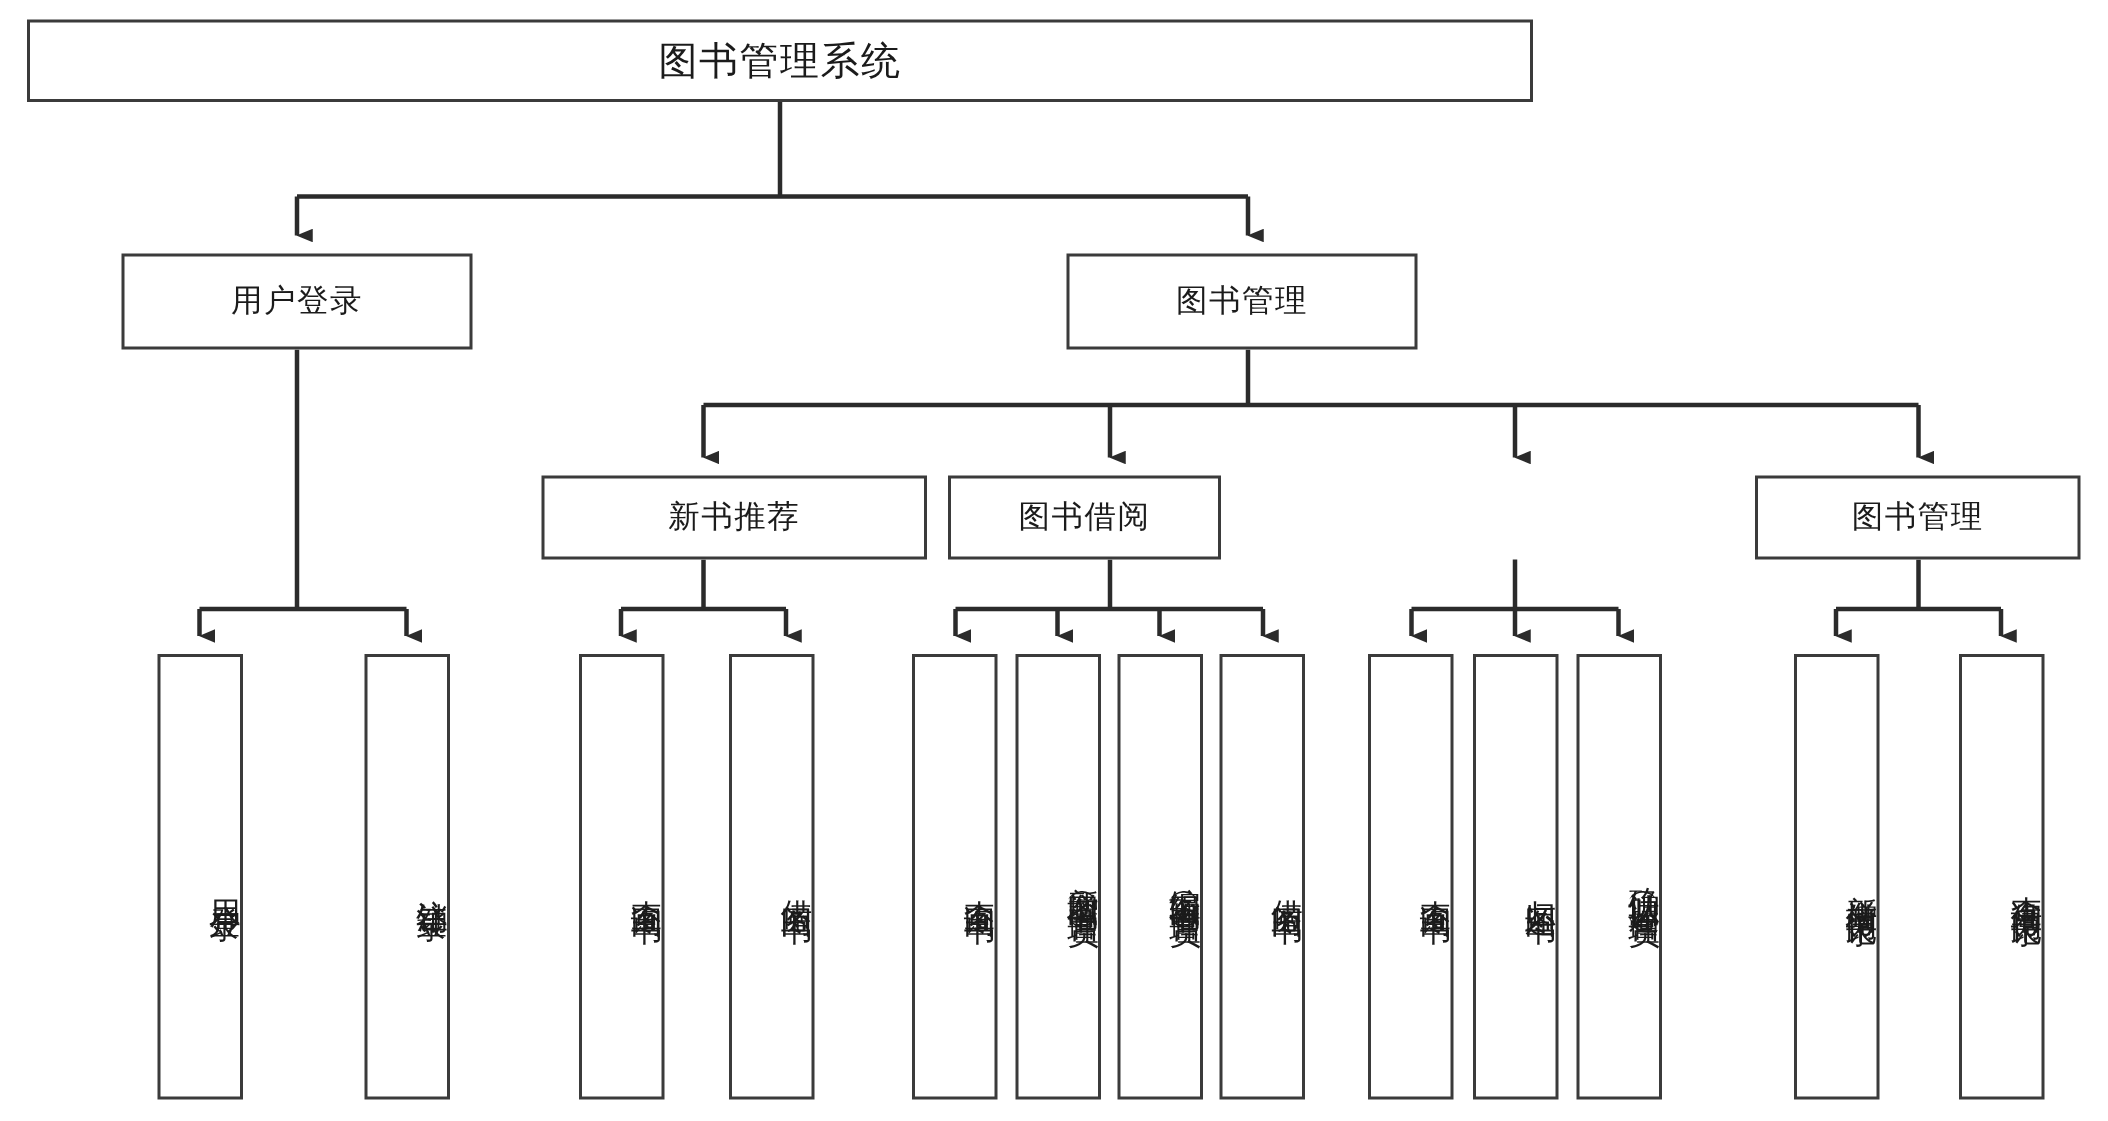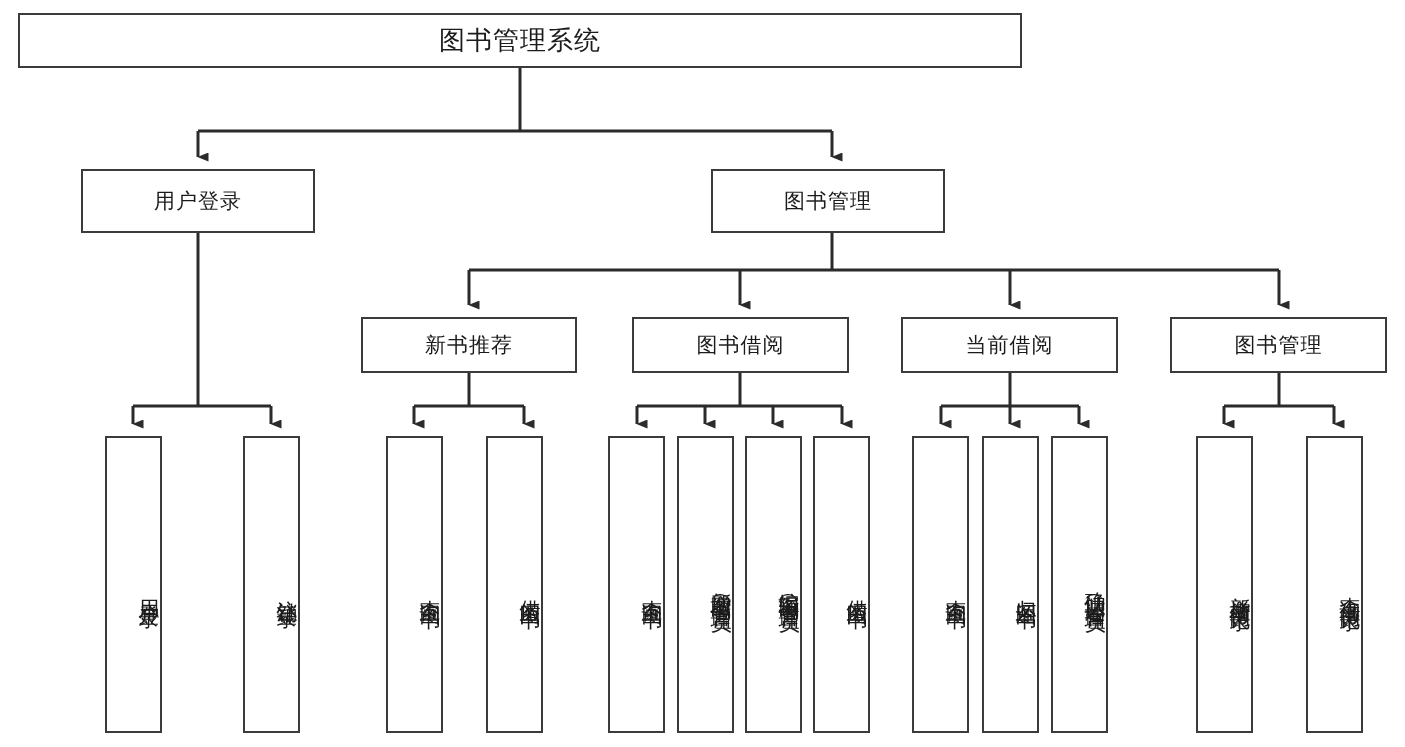--- a/index.html
+++ b/index.html
@@ -121,25 +121,24 @@
       <path d="M1334,406 L1334,424" marker-end="url(#arrow)"></path>
     </g>
   </svg>
 
   <div class="node horizontal root" style="left:18px; top:13px; width:1004px; height:55px;">图书管理系统</div>
 
   <div class="node horizontal" style="left:81px; top:169px; width:234px; height:64px;">用户登录</div>
 
   <div class="node horizontal" style="left:711px; top:169px; width:234px; height:64px;">图书管理</div>
 
-  <div class="node horizontal" style="left:361px; top:317px; width:216px; height:56px;">新书推荐</div>
+  <div class="node horizontal" style="left:361px; top:317px; width:257px; height:56px;">新书推荐</div>
 
-  <div class="node horizontal" style="left:632px; top:317px; width:217px; height:56px;">图书借阅</div>
+  <div class="node horizontal" style="left:632px; top:317px; width:182px; height:56px;">图书借阅</div>
 
-  <div class="node horizontal" style="left:901px; top:317px; width:217px; height:56px;">当前借阅</div>
 
   <div class="node horizontal" style="left:1170px; top:317px; width:217px; height:56px;">图书管理</div>
 
   <div class="node vertical" style="left:105px; top:436px; width:57px; height:297px;">用户登录</div>
 
   <div class="node vertical" style="left:243px; top:436px; width:57px; height:297px;">注销登录</div>
 
   <div class="node vertical" style="left:386px; top:436px; width:57px; height:297px;">查询图书</div>
 
   <div class="node vertical" style="left:486px; top:436px; width:57px; height:297px;">借阅图书</div>

